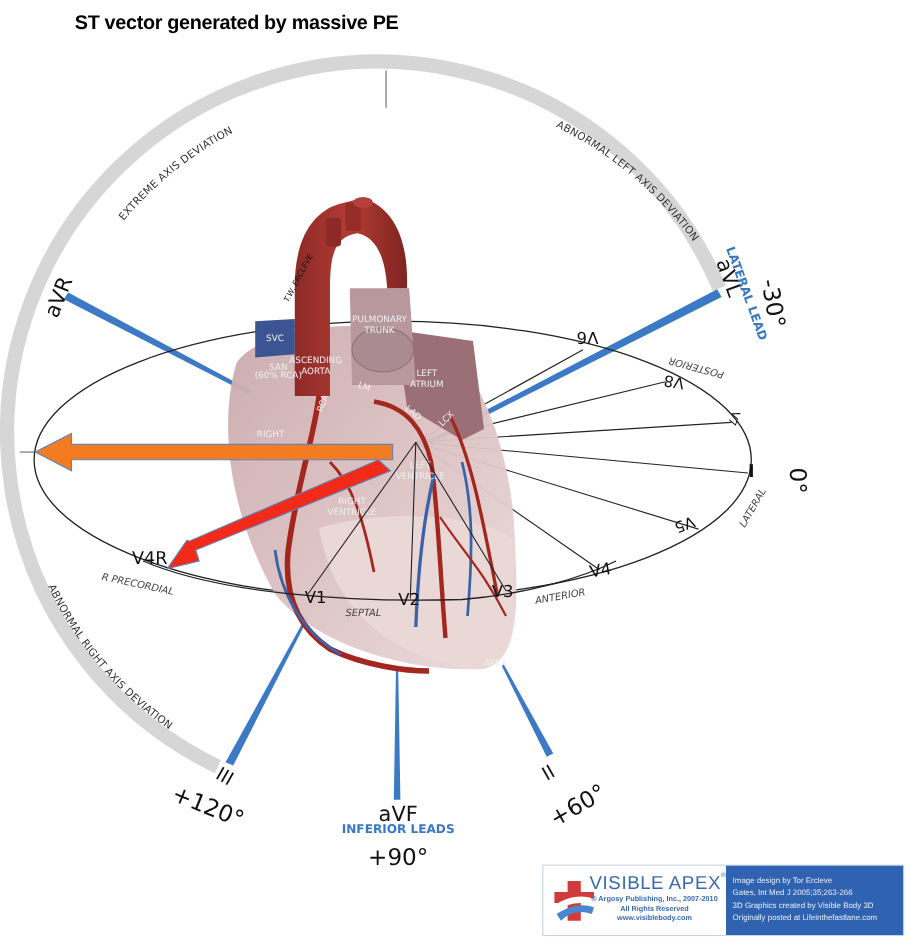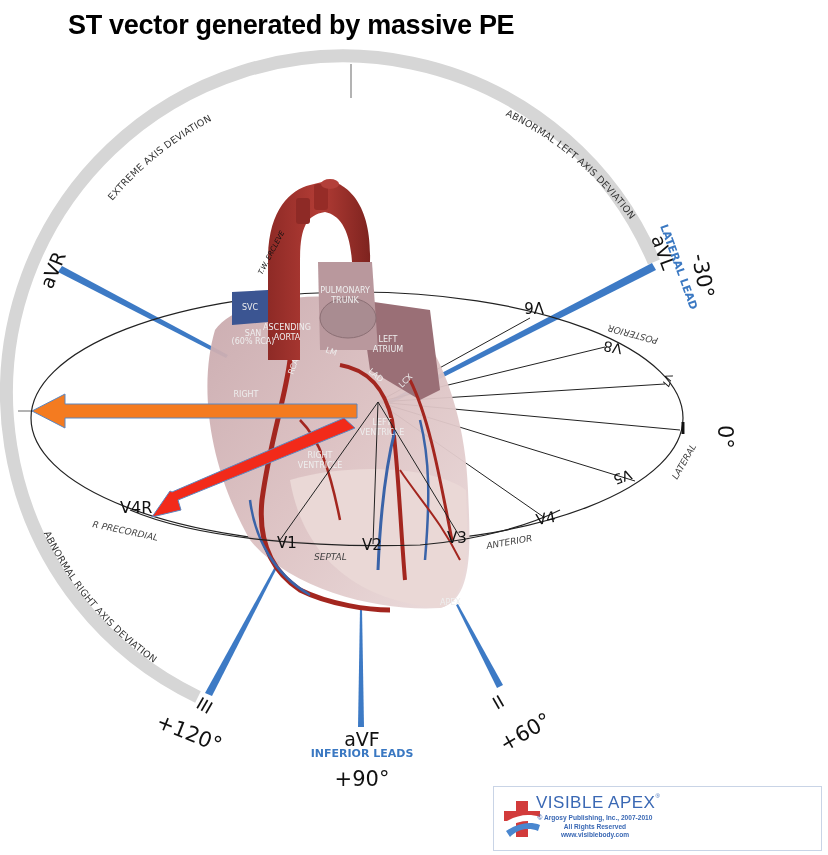--- a/index.html
+++ b/index.html
@@ -1,17 +1,17 @@
 <!DOCTYPE html>
 <html><head>
 <meta charset="utf-8">
 <style>
   html, body { margin: 0; padding: 0; background: #ffffff; }
   body { width: 828px; height: 855px; position: relative; overflow: hidden; font-family: "Liberation Sans", sans-serif; }
-  .title { position: absolute; left: 68px; top: 10px; font-size: 27px; font-weight: bold; color: #000; letter-spacing: -0.3px; font-family: "Liberation Sans", sans-serif; }
+  .title { position: absolute; left: 68px; top: 10px; font-size: 18px; font-weight: bold; color: #000; letter-spacing: -0.3px; font-family: "Liberation Sans", sans-serif; }
   svg.diagram { position: absolute; left: 0; top: 0; }
   .arc-label { font-family: "DejaVu Sans", sans-serif; font-size: 9.5px; fill: #333; letter-spacing: 0.2px; }
   .lead-lbl { font-family: "DejaVu Sans", sans-serif; fill: #111; }
   .deg { font-family: "DejaVu Sans", sans-serif; fill: #111; font-size: 21px; }
   .blue-lbl { font-family: "DejaVu Sans", sans-serif; fill: #3a78c2; font-weight: bold; font-size: 11px; }
   .anat { font-family: "DejaVu Sans", sans-serif; font-size: 8px; fill: #eee; }
   .zone { font-family: "DejaVu Sans", sans-serif; font-size: 9px; fill: #444; font-style: italic; }
   .logo-box { position: absolute; left: 493px; top: 786px; width: 327px; height: 63px; border: 1px solid #c9d4e6; background: #fff; display: flex; }
   .logo-left { width: 166px; position: relative; }
   .logo-right { flex: 1; background: #2f62b0; color: #e9eef8; font-size: 7.2px; line-height: 11px; padding: 8px 5px 0 6px; font-family: "Liberation Sans", sans-serif; }
@@ -187,13 +187,19 @@
       <path d="M2 24 C 14 16, 26 14, 38 18 L 38 24 C 26 20, 14 22, 2 30 Z" fill="#ffffff"></path>
       <path d="M4 32 C 16 24, 28 22, 38 26 L 36 32 C 26 28, 16 30, 8 38 Z" fill="#4a87cf"></path>
     </svg>
     <div class="brand"><span>VISIBLE APEX</span><span class="reg">®</span></div>
     <div class="copy">
       <div>© Argosy Publishing, Inc., 2007-2010</div>
       <div>All Rights Reserved</div>
       <div>www.visiblebody.com</div>
     </div>
   </div>
+  <div class="logo-right">
+    <div>Image design by Tor Ercleve</div>
+    <div>Gates, Int Med J 2005;35;263-266</div>
+    <div>3D Graphics created by Visible Body 3D</div>
+    <div>Originally posted at Lifeinthefastlane.com</div>
+  </div>
 </div>
 
 </body></html>

